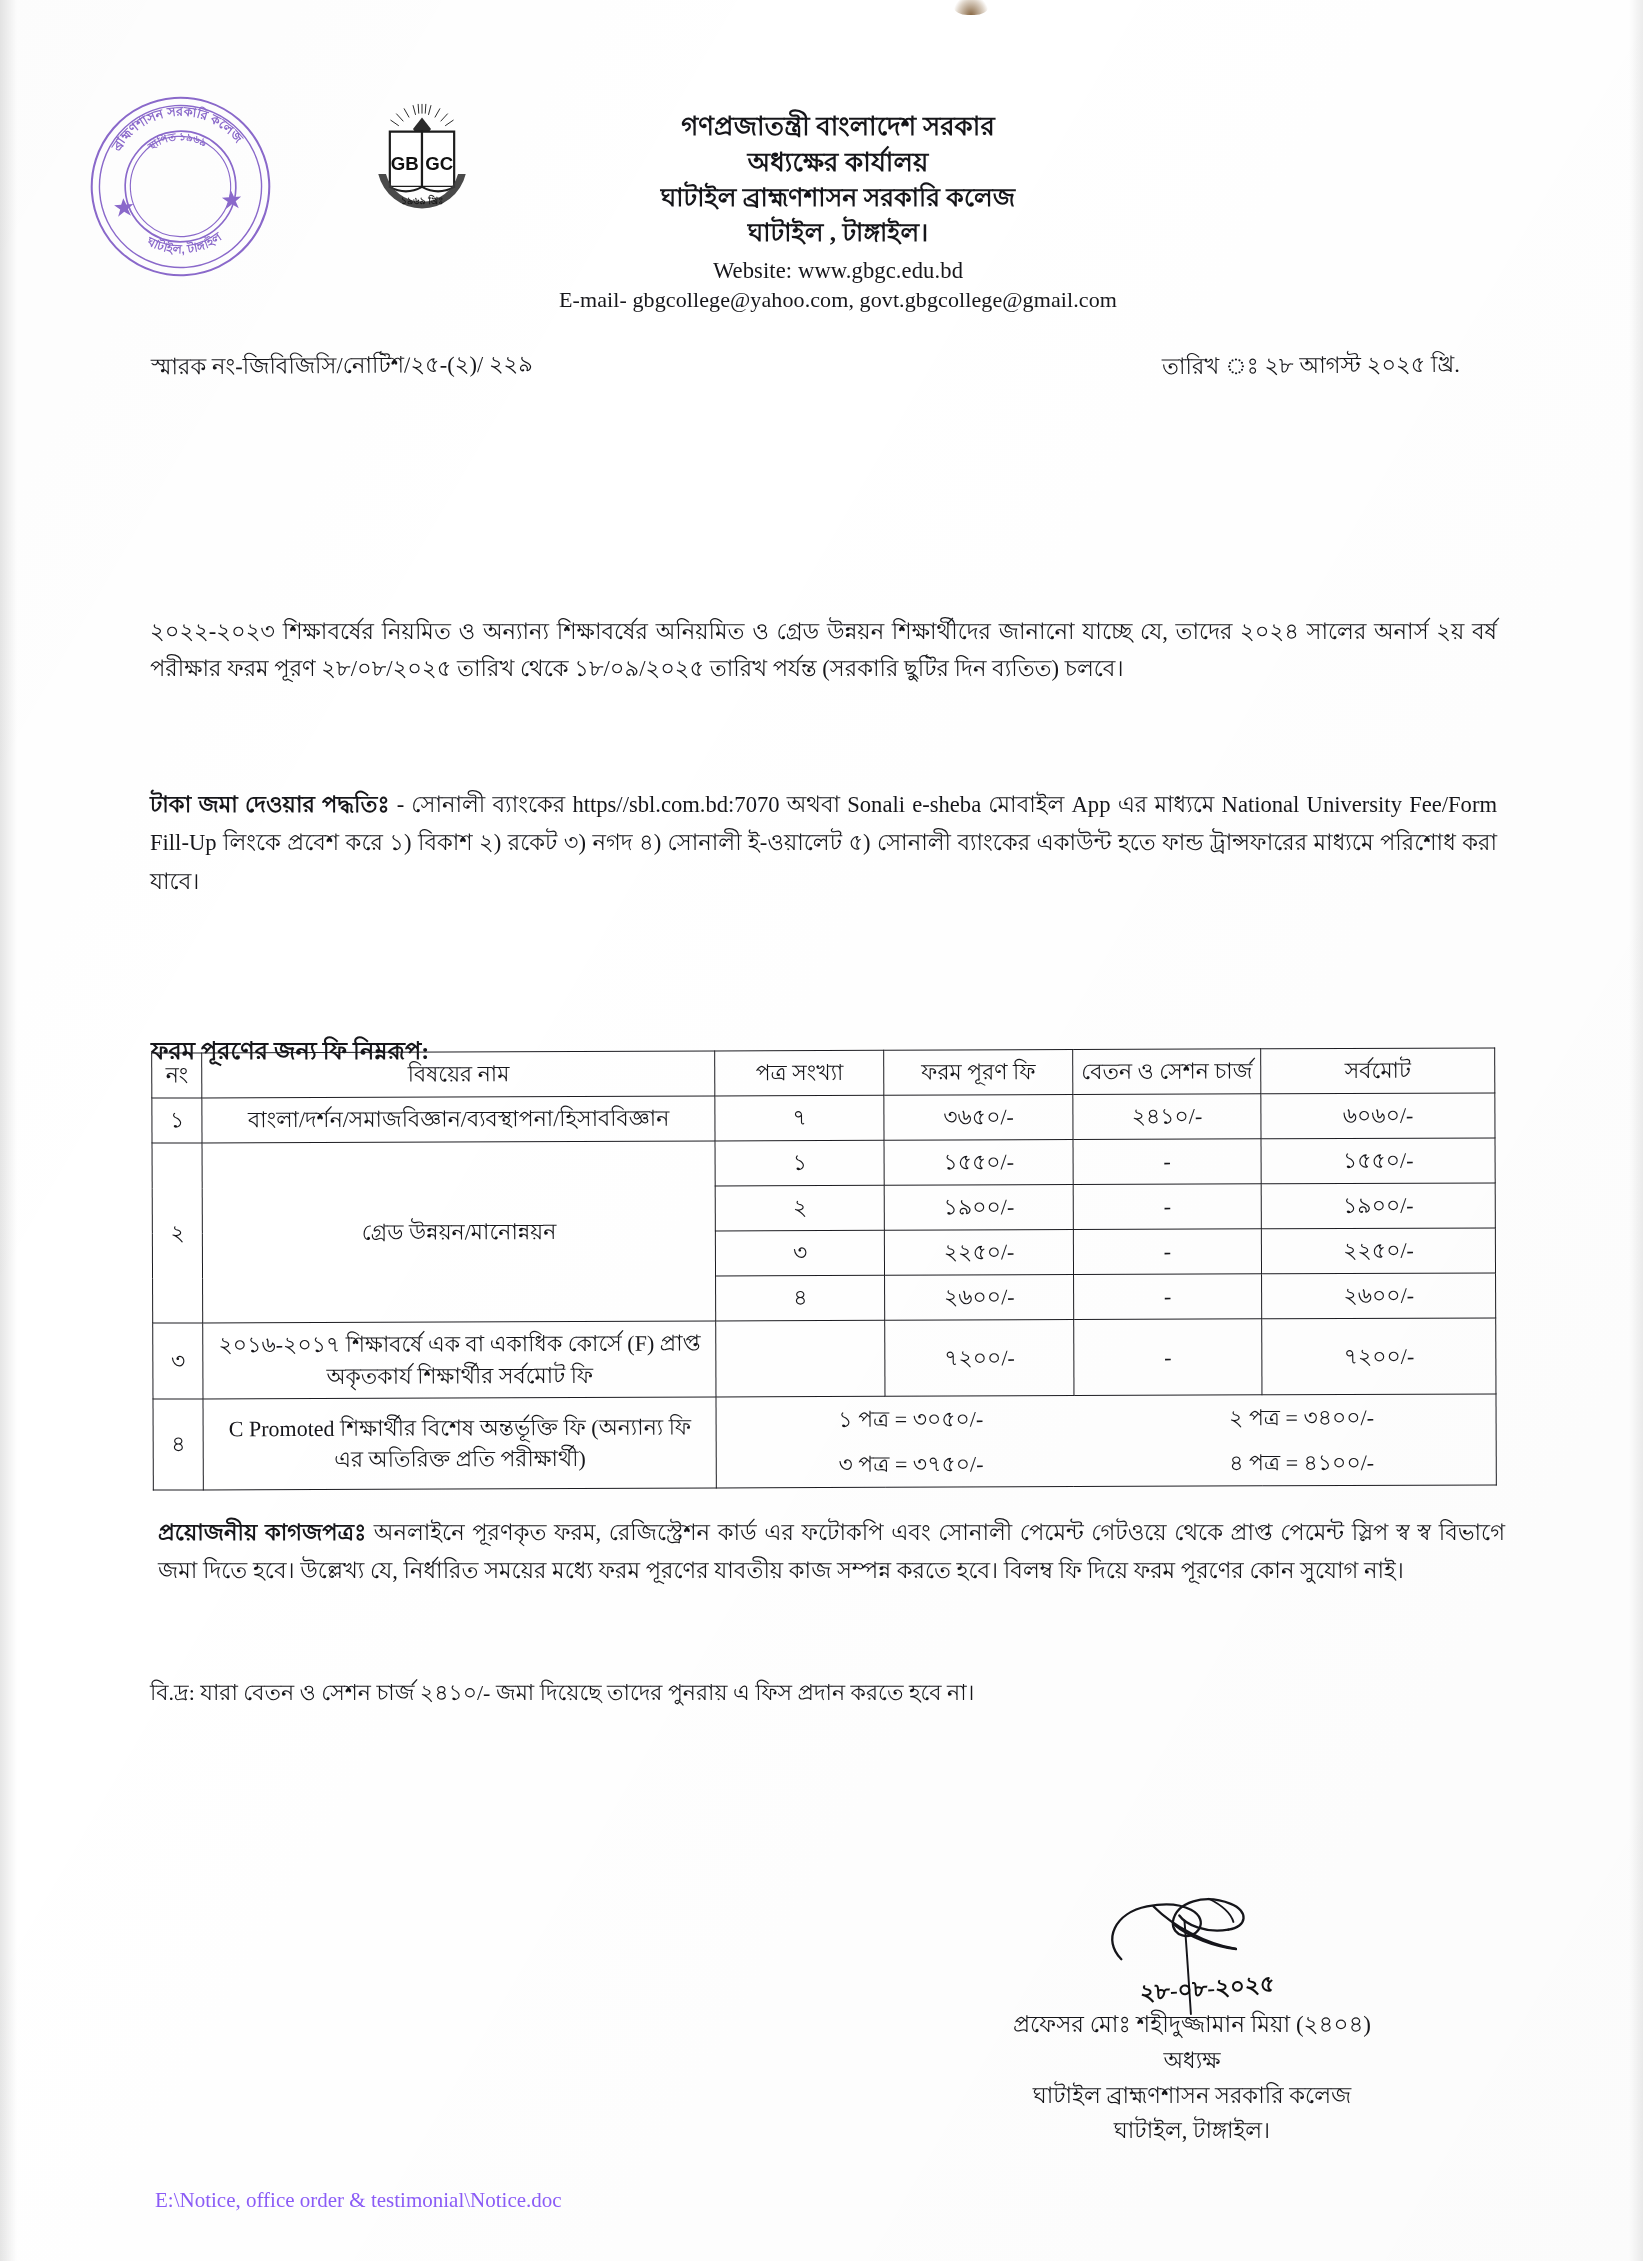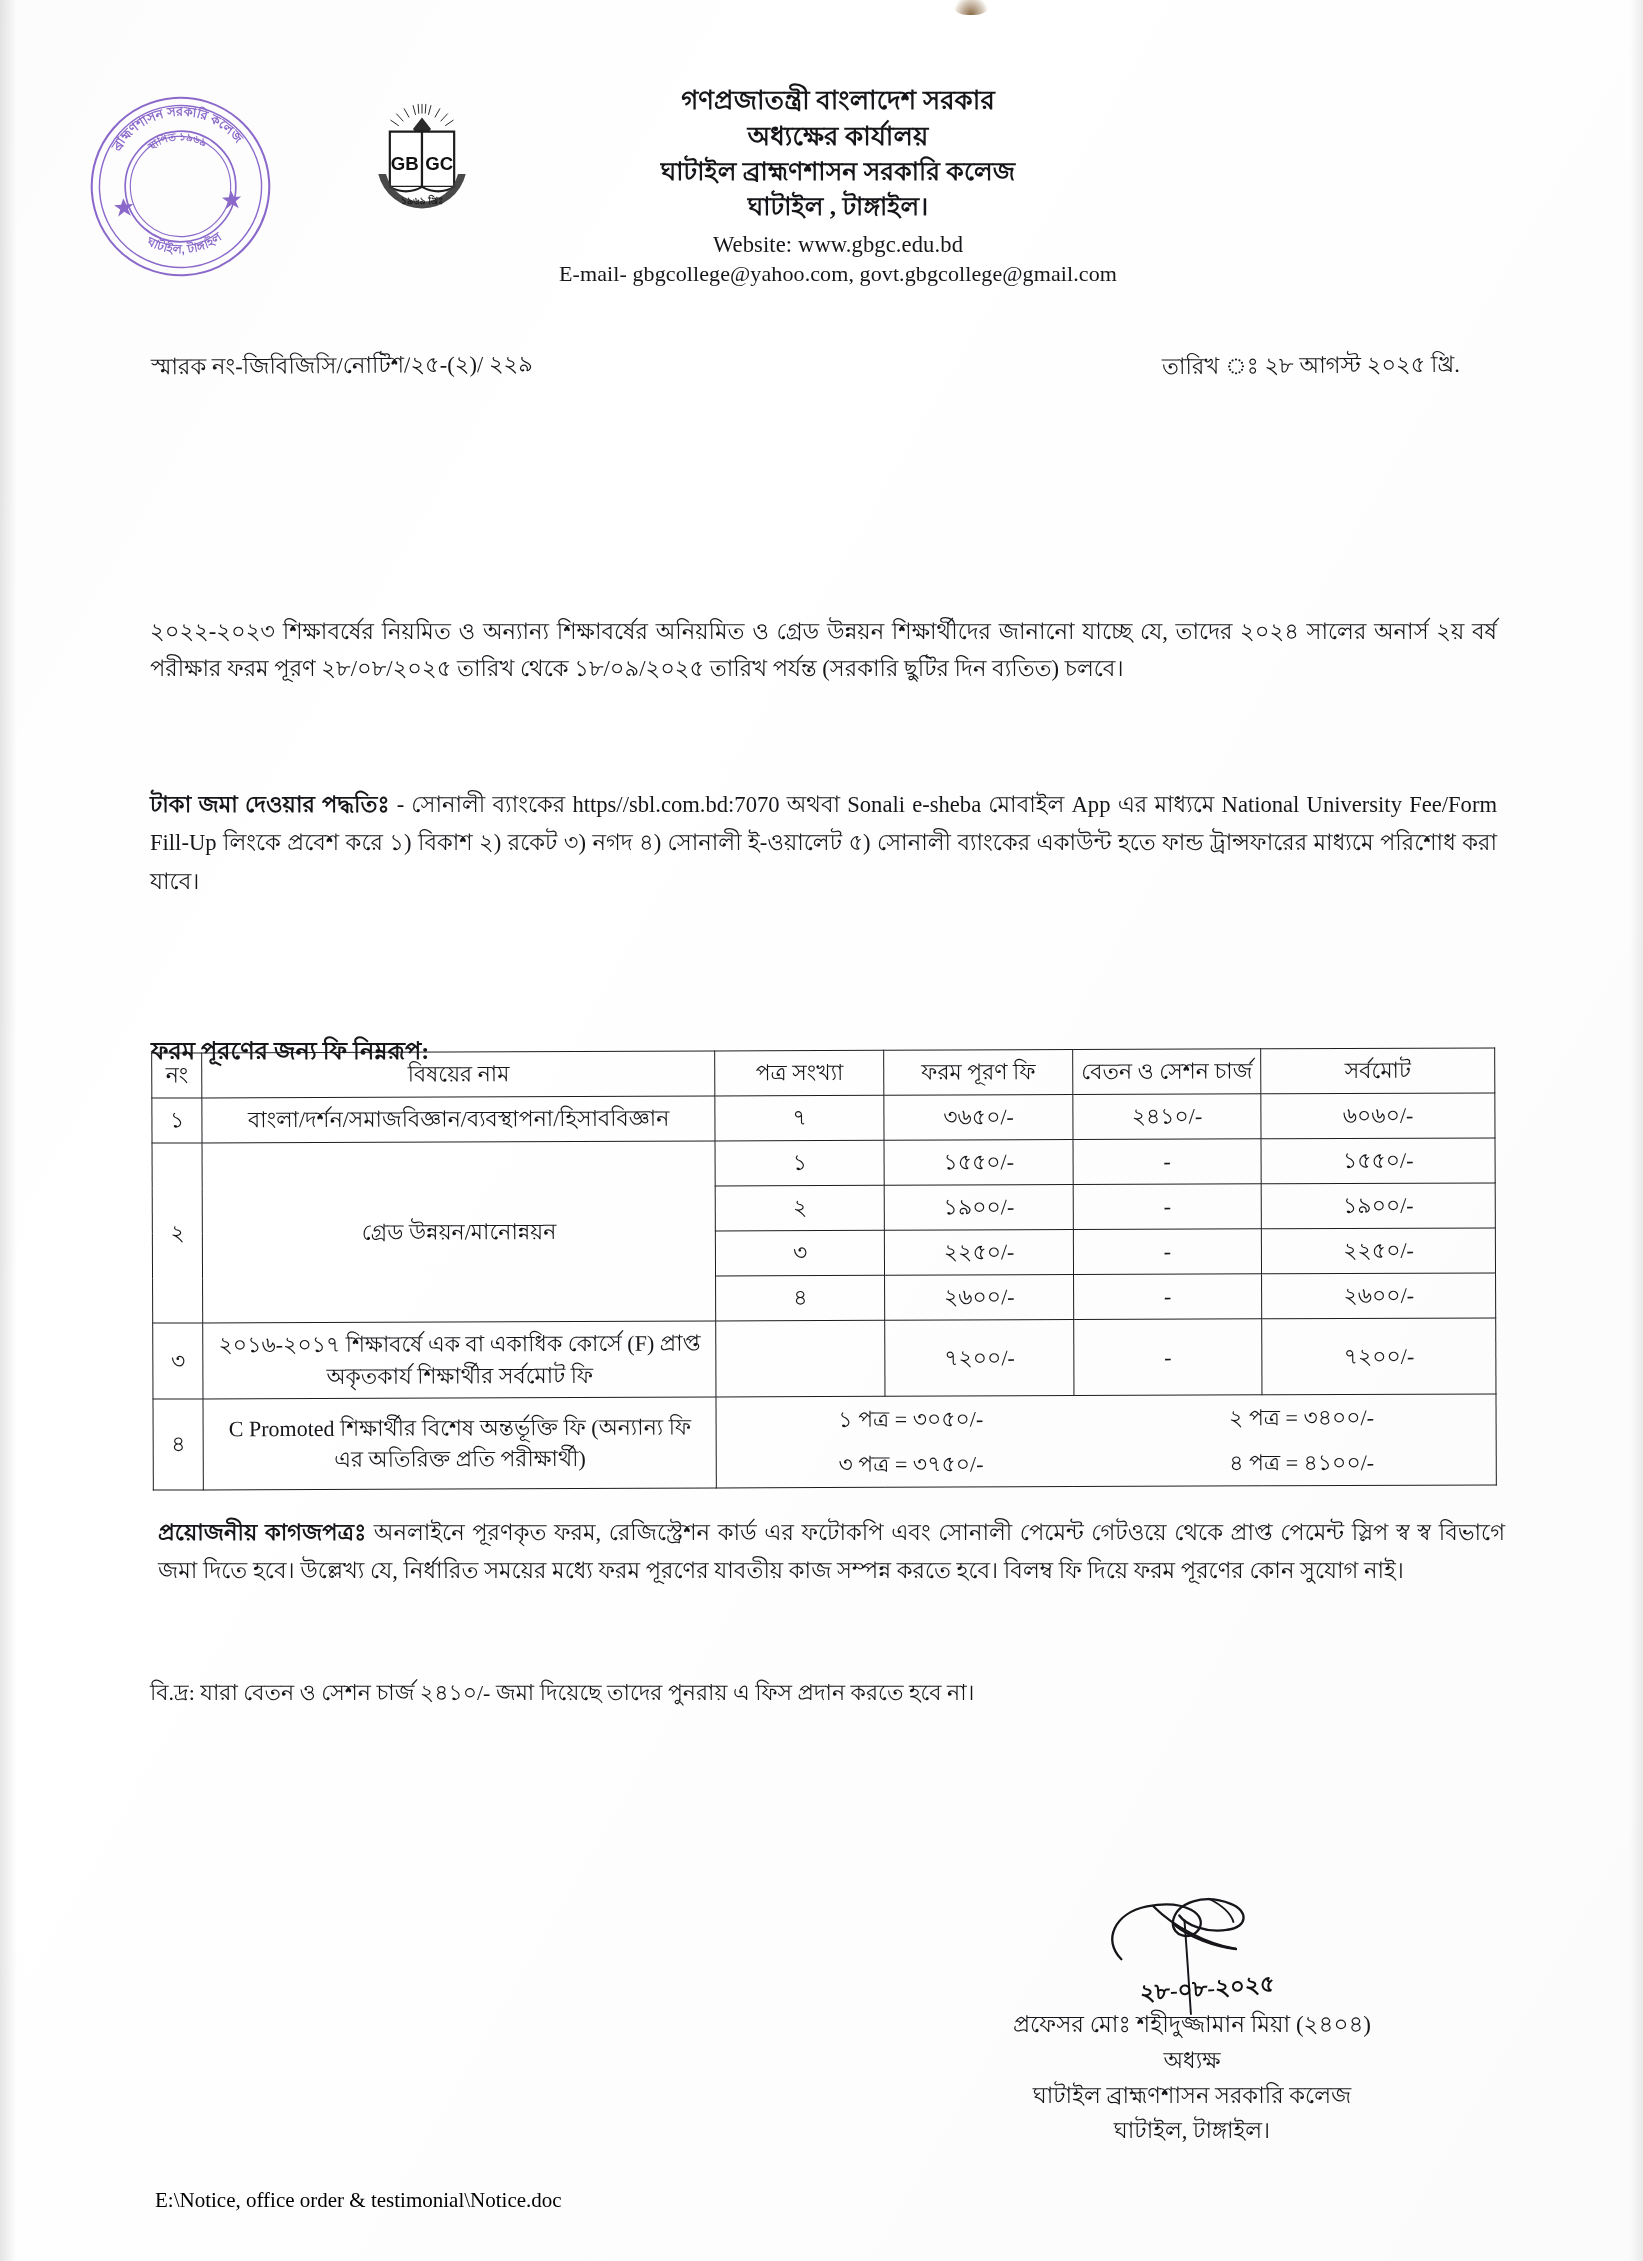--- a/index.html
+++ b/index.html
@@ -67,21 +67,21 @@
     top: 102px;
     width: 116px;
     height: 119px;
   }
   .logo svg { width: 100%; height: 100%; }
 
   
   .letterhead {
     position: absolute;
     left: 490px;
-    top: 85px;
+    top: 111px;
     width: 696px;
     text-align: center;
     line-height: 1.22;
   }
   .lh-bn {
     font-size: 26px;
     font-weight: 600;
     letter-spacing: 0.1px;
     margin-bottom: 4.5px;
   }
@@ -223,21 +223,21 @@
     line-height: 1.55;
   }
   .sign-lines .nm { font-size: 23px; }
 
   
   .footer-path {
     position: absolute;
     left: 155px;
     top: 2188px;
     font-size: 21px;
-    color: #000000;
+    color: #8b5cf6;
   }
 </style>
 </head>
 <body>
 
 <div class="page">
 
   <div class="scan-tint"></div>
   <div class="edge-shadow-left"></div>
   <div class="edge-shadow-right"></div>

